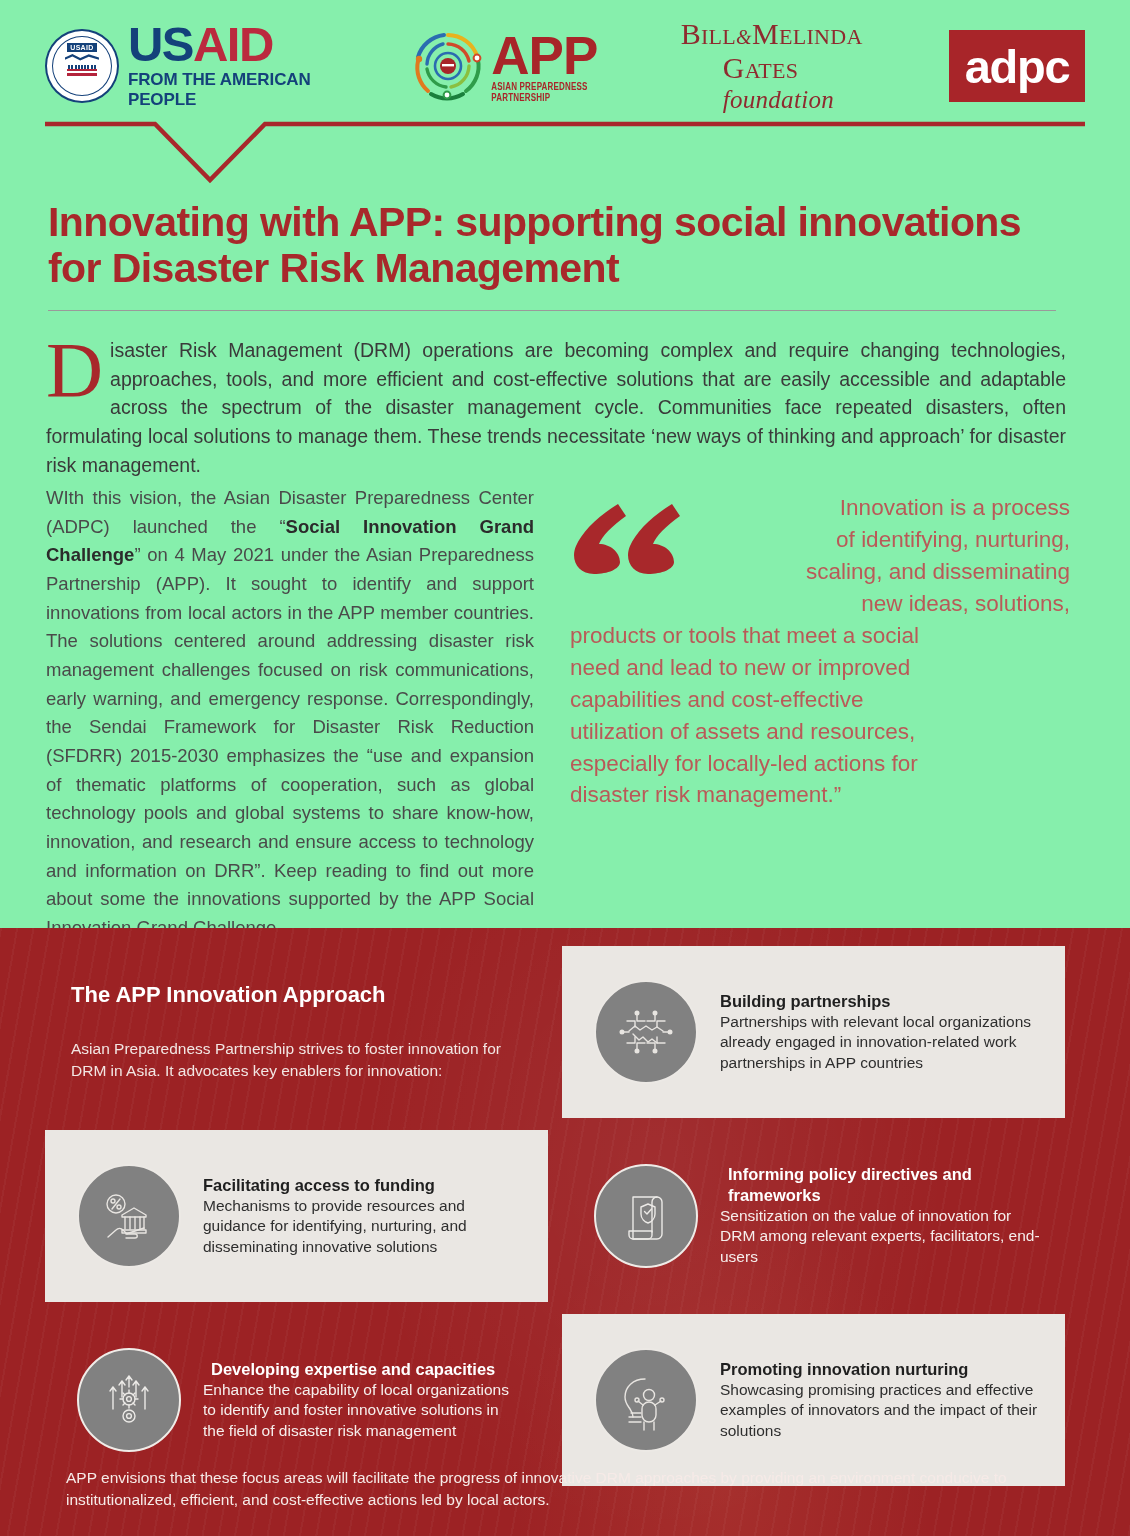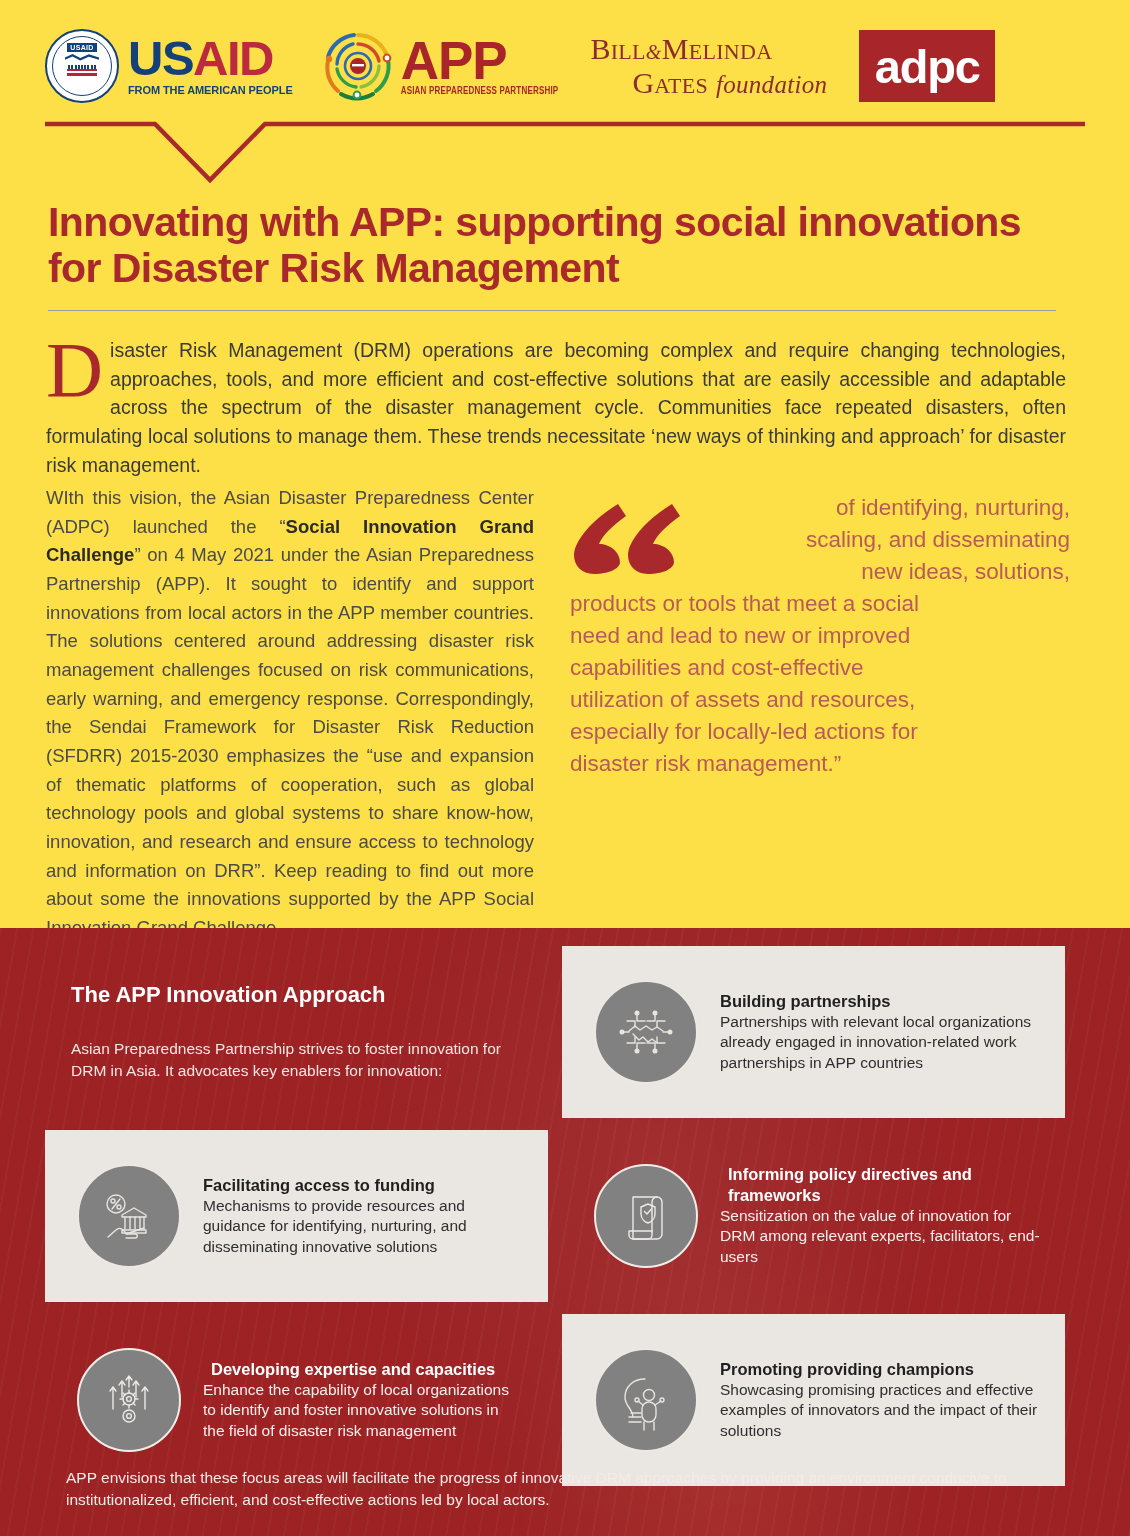--- a/index.html
+++ b/index.html
@@ -7,21 +7,21 @@
     width: 1130px;
     height: 1536px;
     background: #ffffff;
     font-family: "Liberation Sans", sans-serif;
   }
   .page {
     position: relative;
     width: 1130px;
     height: 1536px;
     overflow: hidden;
-    background: #fde047;
+    background: #86efac;
   }
 
   
   .logo-bar {
     position: absolute;
     top: 18px; left: 45px;
     width: 1040px; height: 96px;
     display: flex;
     align-items: center;
     gap: 0px;
@@ -70,21 +70,21 @@
   }
   .usaid-words { display: flex; flex-direction: column; }
   .usaid-main {
     font-size: 49px; font-weight: 900; line-height: .92;
     letter-spacing: -1.5px;
     font-family: "Liberation Sans", sans-serif;
   }
   .usaid-us { color: #14417a; }
   .usaid-aid { color: #bb2a3e; }
   .usaid-sub {
-    font-size: 11px; font-weight: bold; color: #14417a;
+    font-size: 17px; font-weight: bold; color: #14417a;
     letter-spacing: -0.1px; margin-top: 2px;
     font-family: "Liberation Sans", sans-serif;
   }
 
   
   .app-logo { display: flex; align-items: center; gap: 6px; margin-left: 28px; }
   .app-mark { width: 74px; height: 74px; position: relative; }
   .app-words { display: flex; flex-direction: column; }
   .app-main {
     font-size: 53px; font-weight: 700; color: #a82529;
@@ -371,20 +371,21 @@
   <div class="quote-block">
     <div class="quote-mark">
       <svg width="110" height="92" viewBox="0 0 110 92">
         <g fill="#a8282b">
           <path d="M20 88 C4 88 -4 74 2 60 C8 46 24 30 44 18 L52 30 C38 40 28 50 25 58 C36 58 46 66 46 76 C46 83 34 88 20 88 Z"></path>
           <path d="M74 88 C58 88 50 74 56 60 C62 46 78 30 98 18 L106 30 C92 40 82 50 79 58 C90 58 100 66 100 76 C100 83 88 88 74 88 Z"></path>
         </g>
       </svg>
     </div>
     <div class="quote-text">
+      <span class="qline qr">Innovation is a process</span>
       <span class="qline qr">of identifying, nurturing,</span>
       <span class="qline qr">scaling, and disseminating</span>
       <span class="qline qr">new ideas, solutions,</span>
       <span class="qline ql">products or tools that meet a social</span>
       <span class="qline ql">need and lead to new or improved</span>
       <span class="qline ql">capabilities and cost-effective</span>
       <span class="qline ql">utilization of assets and resources,</span>
       <span class="qline ql">especially for locally-led actions for</span>
       <span class="qline ql">disaster risk management.”</span>
     </div>
@@ -485,21 +486,21 @@
             <path d="M16 44 h10"></path>
             <circle cx="34" cy="26" r="5.5"></circle>
             <path d="M34 33 c-4 0-7 3-7 7 v6 c0 4 3 7 7 7 s7-3 7-7 v-6 c0-4-3-7-7-7 z"></path>
             <path d="M29 53 v8 M39 53 v8"></path>
             <path d="M28 36 l-5-4 M40 36 l6-4"></path>
             <circle cx="22" cy="31" r="2"></circle>
             <circle cx="47" cy="31" r="2"></circle>
           </svg>
         </div>
         <div class="card-text">
-          <div class="card-title">Promoting providing champions</div>
+          <div class="card-title">Promoting innovation nurturing</div>
           <div class="card-body">Showcasing promising practices and effective examples of innovators and the impact of their solutions</div>
         </div>
       </div>
 
     </div>
 
     <div class="footnote">APP envisions that these focus areas will facilitate the progress of innovative DRM approaches by providing an environment conducive to institutionalized, efficient, and cost-effective actions led by local actors.</div>
   </div>
 
 </div>

